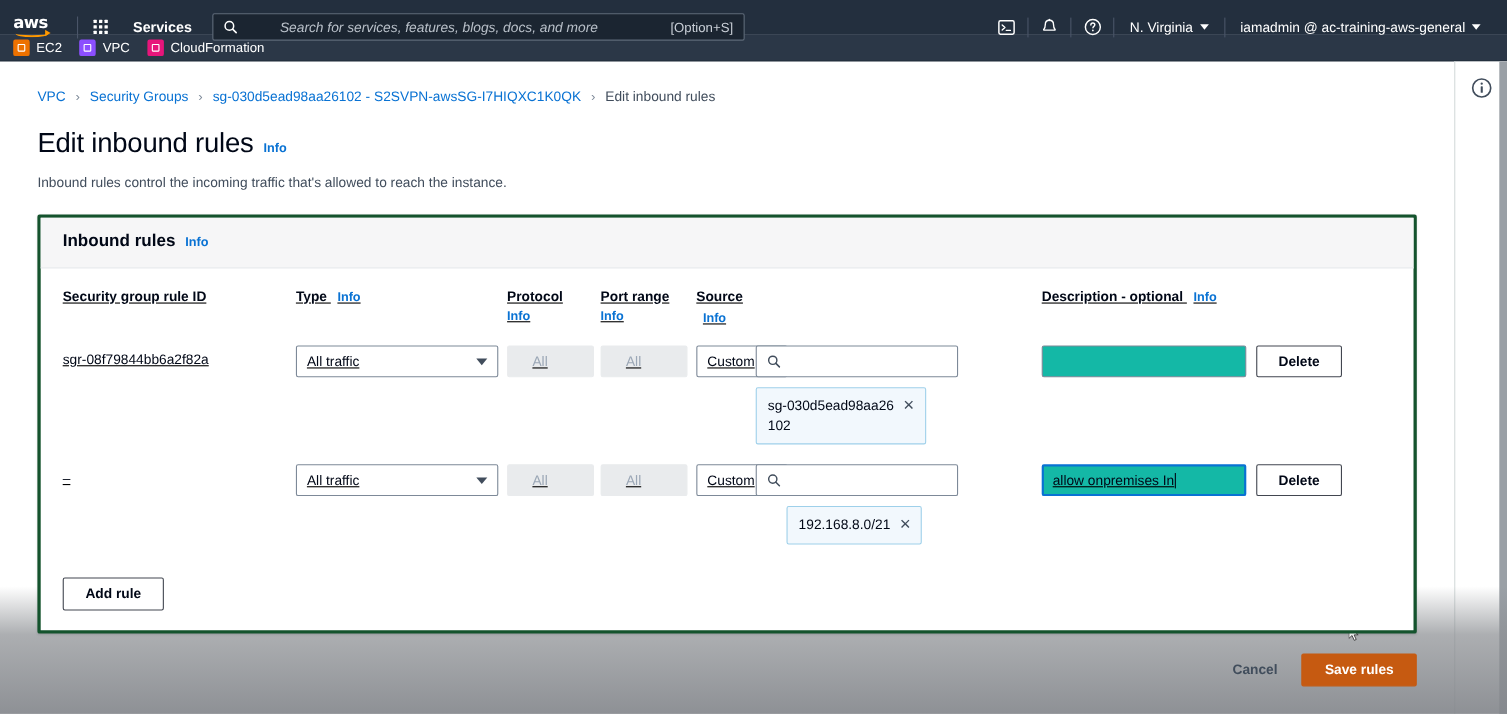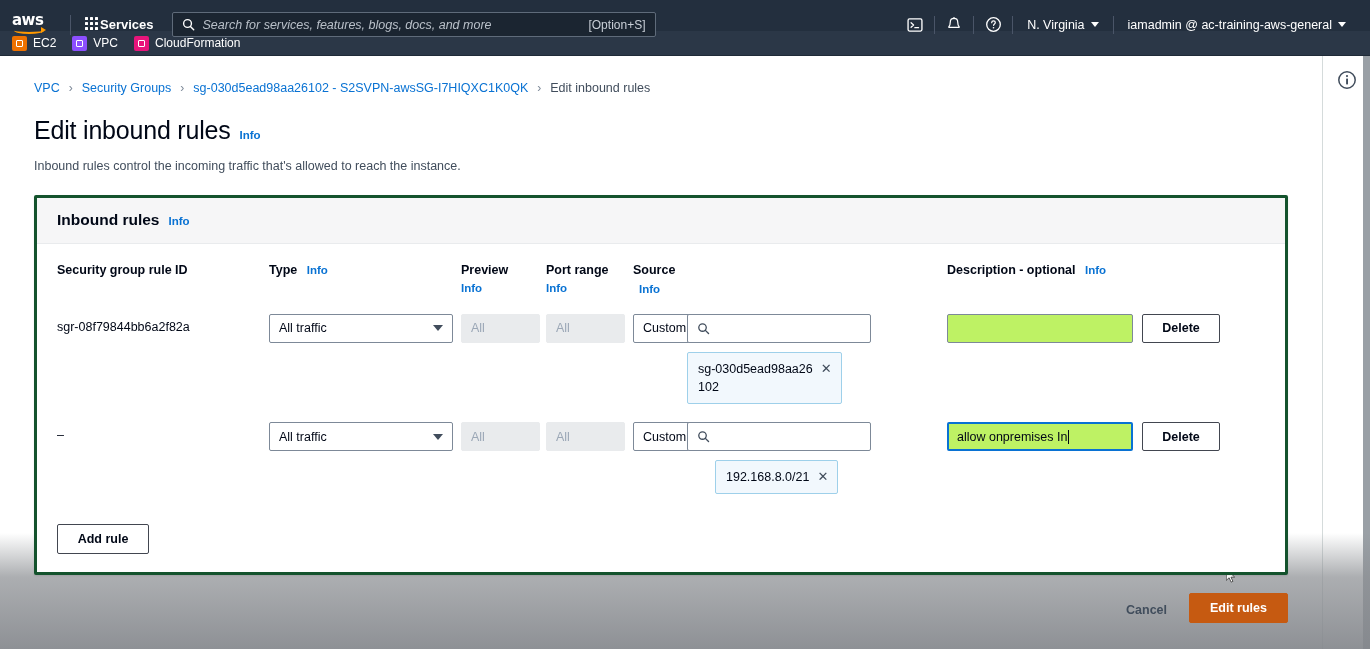--- a/index.html
+++ b/index.html
@@ -64,22 +64,22 @@
     border-bottom: 3px solid transparent;
   }
   .nav-divider {
     width: 1px;
     height: 20px;
     background: #4a5568;
     margin: 0 6px;
   }
   .services-btn {
     display: flex;
-    align-items: flex-start;
-    gap: 2px;
+    align-items: center;
+    gap: 23px;
     padding: 5px 8px;
     cursor: pointer;
     color: #ffffff;
     font-size: 13px;
     font-weight: 600;
   }
   .grid-icon {
     display: grid;
     grid-template-columns: repeat(3, 3px);
     grid-template-rows: repeat(3, 3px);
@@ -102,20 +102,21 @@
     align-items: center;
     padding: 0 9px;
     gap: 8px;
     cursor: text;
   }
   .searchbar .ph {
     color: #b9c0c9;
     font-size: 12.5px;
     font-style: italic;
     flex: 1;
+    margin-left: 31px;
   }
   .searchbar .hint {
     color: #c9cfd7;
     font-size: 12px;
   }
   .nav-right {
     margin-left: auto;
     display: flex;
     align-items: center;
     height: 31px;
@@ -267,21 +268,21 @@
     padding: 13px 20px 14px 20px;
     display: flex;
     align-items: baseline;
     gap: 9px;
   }
   .card-head h2 {
     font-size: 15.5px;
     font-weight: 700;
     color: #000716;
   }
-  .card-body { padding: 0 20px 18px 20px; }
+  .card-body { padding: 0 20px 18px 20px; text-decoration: underline; }
 
   
   .rules-grid {
     display: grid;
     grid-template-columns: 212px 192px 85px 87px 54px 252px 8px 186px 9px 112px;
     align-items: start;
   }
   .th {
     font-size: 12.5px;
     font-weight: 700;
@@ -325,21 +326,21 @@
   }
 
   .disabled-field {
     width: 79px;
     height: 29px;
     background: #e9ebed;
     border: 1px solid #e9ebed;
     border-radius: 2px;
     display: flex;
     align-items: center;
-    padding: 0 9px;
+    padding: 0 22px;
     font-size: 12.5px;
     color: #9ba7b6;
   }
 
   .search-field {
     width: 184px;
     height: 29px;
     border: 1px solid #7d8998;
     border-radius: 2px;
     background: #ffffff;
@@ -348,21 +349,21 @@
     padding: 0 9px;
     gap: 7px;
     cursor: text;
   }
 
   .text-field {
     width: 186px;
     height: 29px;
     border: 1px solid #7d8998;
     border-radius: 2px;
-    background: #bef264;
+    background: #14b8a6;
     display: flex;
     align-items: center;
     padding: 0 9px;
     font-size: 12.5px;
     color: #000716;
     cursor: text;
   }
   .text-field.focused {
     border: 2px solid #0972d3;
     padding: 0 8px;
@@ -419,21 +420,21 @@
   }
   .btn-delete { width: 78px; }
 
   .addrule-wrap { padding: 26px 0 0 0; }
   .btn-addrule { width: 92px; height: 30px; }
 
   
   .actions {
     margin-top: 18px;
     display: flex;
-    align-items: flex-end;
+    align-items: center;
     justify-content: flex-end;
     gap: 18px;
   }
   .btn-link {
     background: none;
     border: none;
     color: #414d5c;
     font-size: 12.5px;
     font-weight: 700;
     cursor: pointer;
@@ -596,21 +597,21 @@
           <div class="rules-grid">
 
             <div class="th">
               <span>Security group rule ID</span>
             </div>
             <div class="th">
               <span>Type</span>
               <span class="info-link">Info</span>
             </div>
             <div class="th wrapinfo">
-              <span>Preview</span>
+              <span>Protocol</span>
               <span class="info-link">Info</span>
             </div>
             <div class="th wrapinfo">
               <span>Port range</span>
               <span class="info-link">Info</span>
             </div>
             <div class="th">
               <span>Source</span>
               <span class="info-link">Info</span>
             </div>
@@ -724,21 +725,21 @@
           </div>
 
           <div class="addrule-wrap">
             <button class="btn btn-addrule">Add rule</button>
           </div>
         </div>
       </div>
 
       <div class="actions card-fade-guard">
         <button class="btn-link">Cancel</button>
-        <button class="btn btn-primary">Edit rules</button>
+        <button class="btn btn-primary">Save rules</button>
       </div>
     </div>
 
     <div class="rightrail">
       <svg class="rail-info" viewBox="0 0 20 20">
         <circle cx="10" cy="10" r="8.2" fill="none" stroke="#414d5c" stroke-width="1.5"></circle>
         <circle cx="10" cy="6.1" r="1.05" fill="#414d5c"></circle>
         <rect x="9.1" y="8.4" width="1.9" height="6" rx="0.6" fill="#414d5c"></rect>
       </svg>
     </div>

